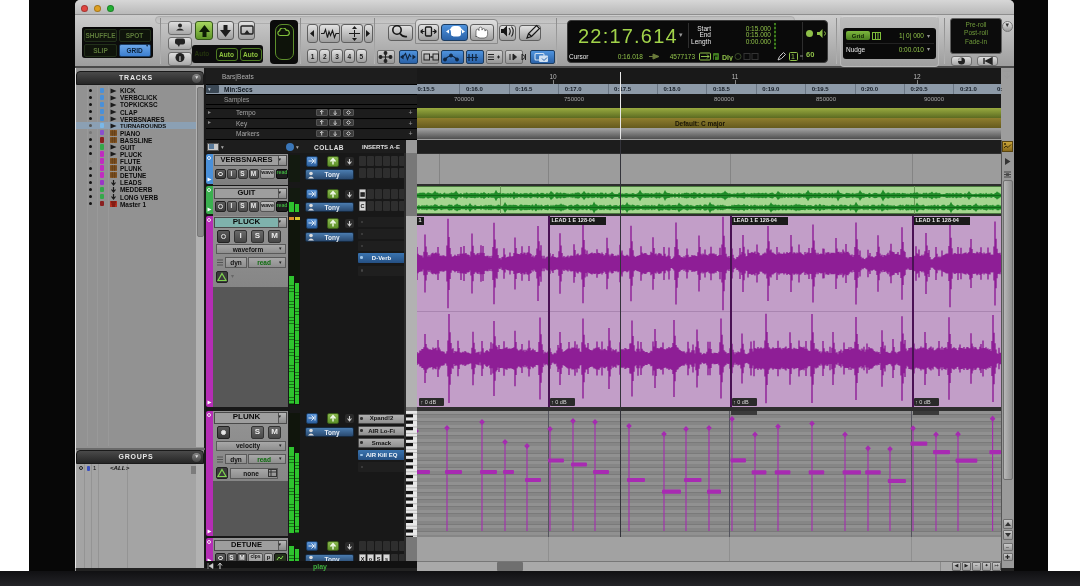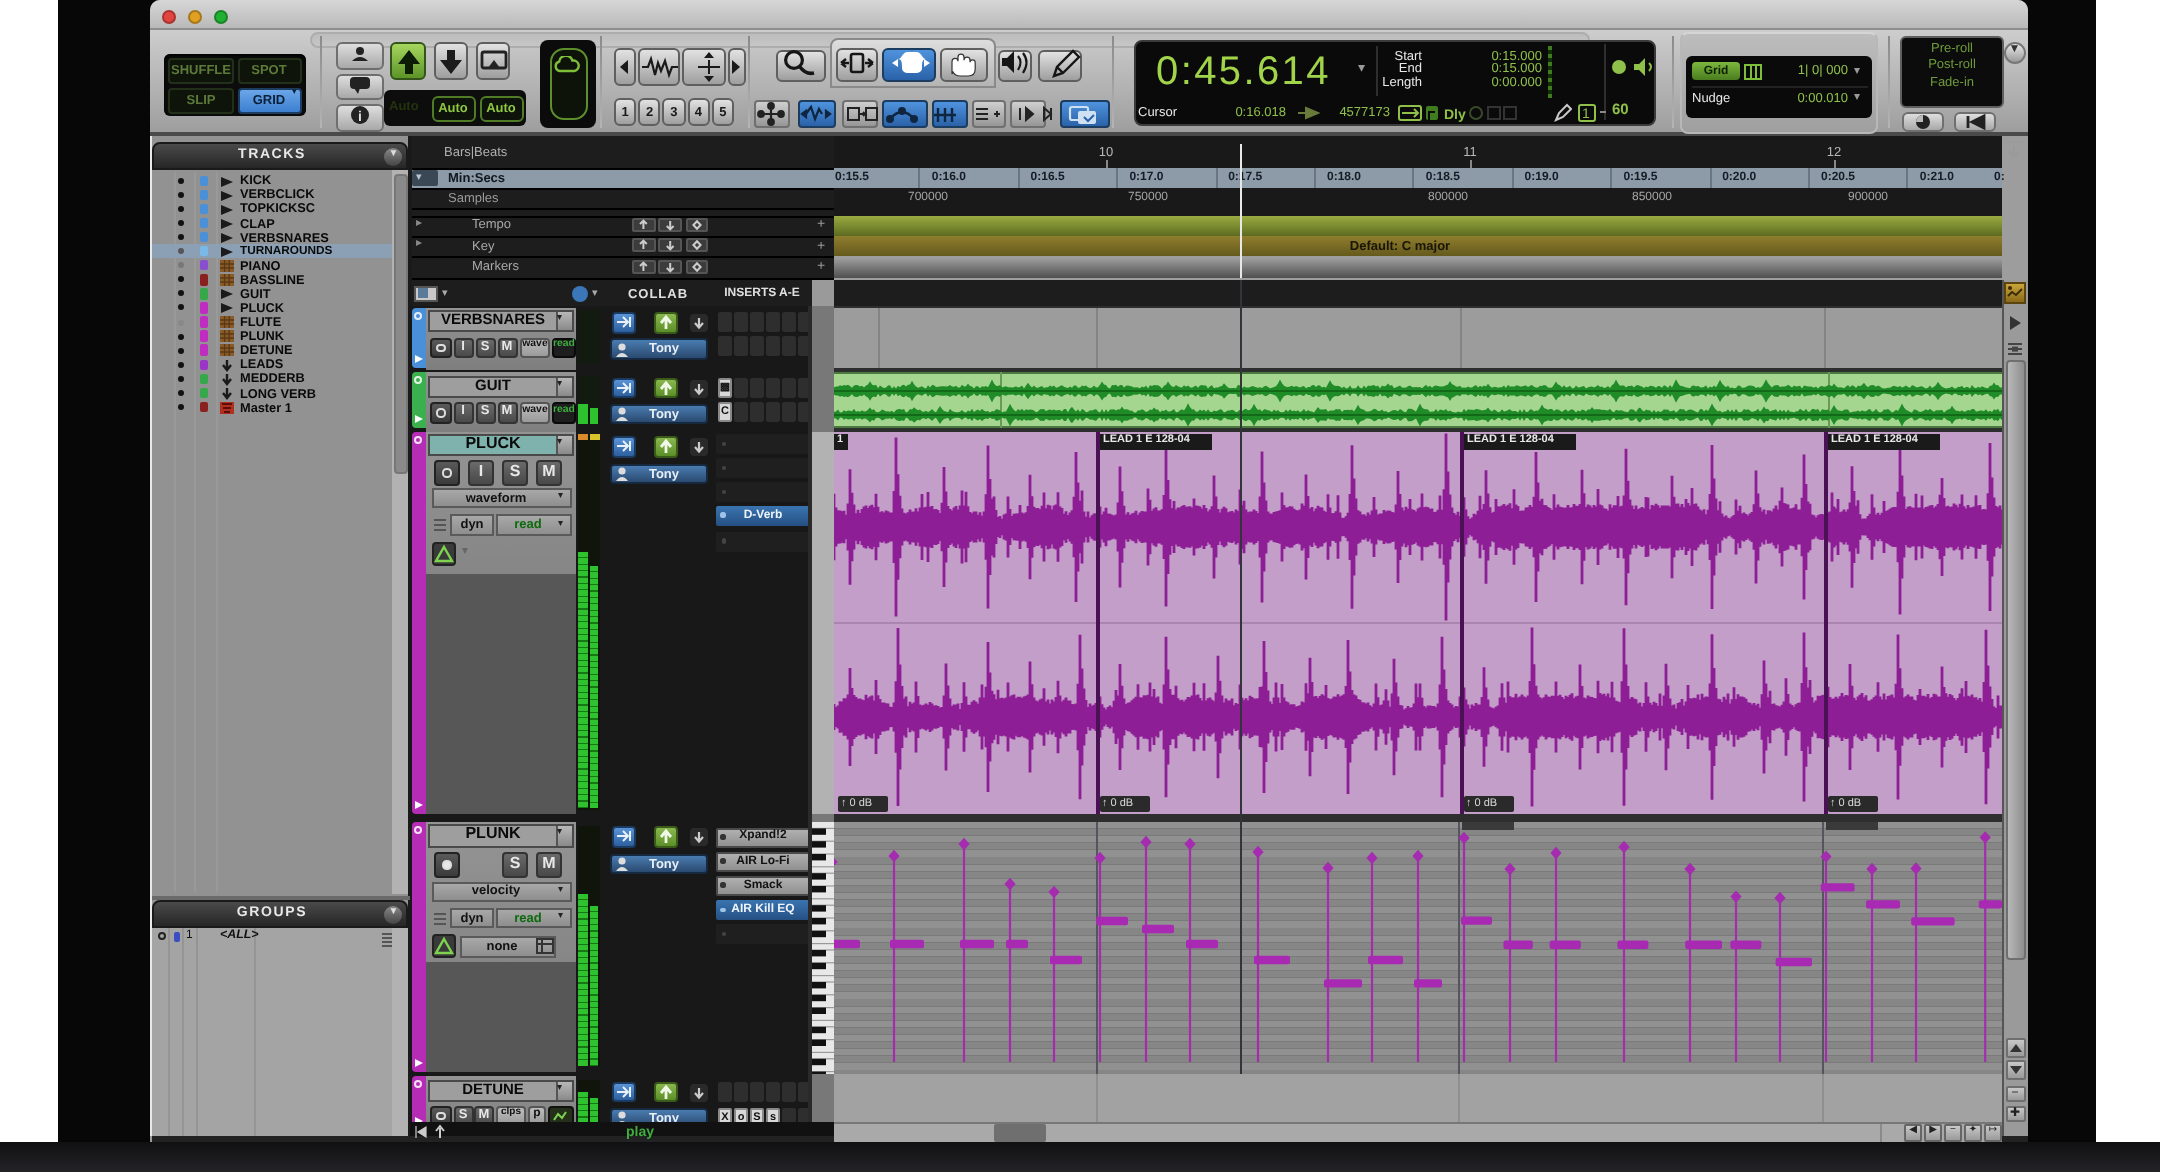--- a/index.html
+++ b/index.html
@@ -155,21 +155,21 @@
       <path d="M136 4 l3.5 3 l-3.5 3z"></path>
       <path d="M145 4 l3.5 3 l-3.5 3z M148.5 4 v6" fill="none"></path>
     </g>
 <g fill="#cfe0f2">
       <rect x="158" y="3.5" width="9" height="6.5" rx="1" fill="none" stroke="#cfe0f2" stroke-width="1.1"></rect>
       <rect x="162" y="5.5" width="9" height="6.5" rx="1" fill="#cfe0f2"></rect>
       <path d="M165 8.5 l2 2 l3-3" stroke="#2a62a8" fill="none"></path>
     </g>
 </svg>
 <div class="abs" style="left:567px;top:20px;width:261px;height:43px;background:#0a0a0a;border-radius:4px;border:1px solid #3a3a3a;"></div>
-<div class="tx" style="left:578px;top:24.5px;font-size:20px;color:#a2d44a;letter-spacing:1.2px;">0:45.614</div>
+<div class="tx" style="left:578px;top:24.5px;font-size:20px;color:#a2d44a;letter-spacing:1.2px;">22:17.614</div>
 <div class="tx" style="left:679px;top:31px;font-size:7px;color:#9a9a9a;">▾</div>
 <div class="abs" style="left:688px;top:23px;width:1px;height:25px;background:#2e2e2e;"></div>
 <div class="tx" style="left:690px;top:24.5px;font-size:6.5px;color:#e8e8e8;width:21px;text-align:right;">Start</div>
 <div class="tx" style="left:736px;top:24.5px;font-size:6.5px;color:#8fc049;width:35px;text-align:right;">0:15.000</div>
 <div class="tx" style="left:690px;top:31.3px;font-size:6.5px;color:#e8e8e8;width:21px;text-align:right;">End</div>
 <div class="tx" style="left:736px;top:31.3px;font-size:6.5px;color:#8fc049;width:35px;text-align:right;">0:15.000</div>
 <div class="tx" style="left:690px;top:38.1px;font-size:6.5px;color:#e8e8e8;width:21px;text-align:right;">Length</div>
 <div class="tx" style="left:736px;top:38.1px;font-size:6.5px;color:#8fc049;width:35px;text-align:right;">0:00.000</div>
 <div class="abs" style="left:774px;top:23px;width:2px;height:26px;background:repeating-linear-gradient(#3f7c1e 0 2px,#123005 2px 4px);"></div>
 <div class="abs" style="left:802px;top:22px;width:1px;height:38px;background:#2e2e2e;"></div>

